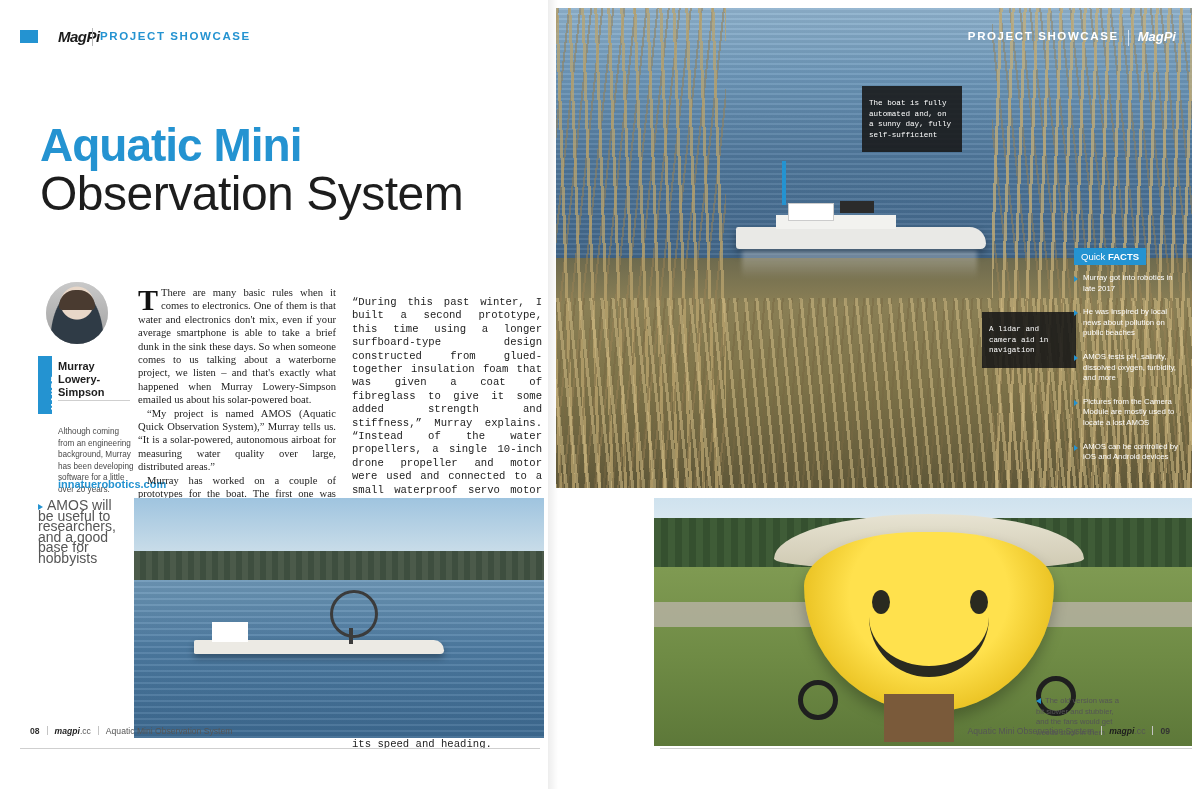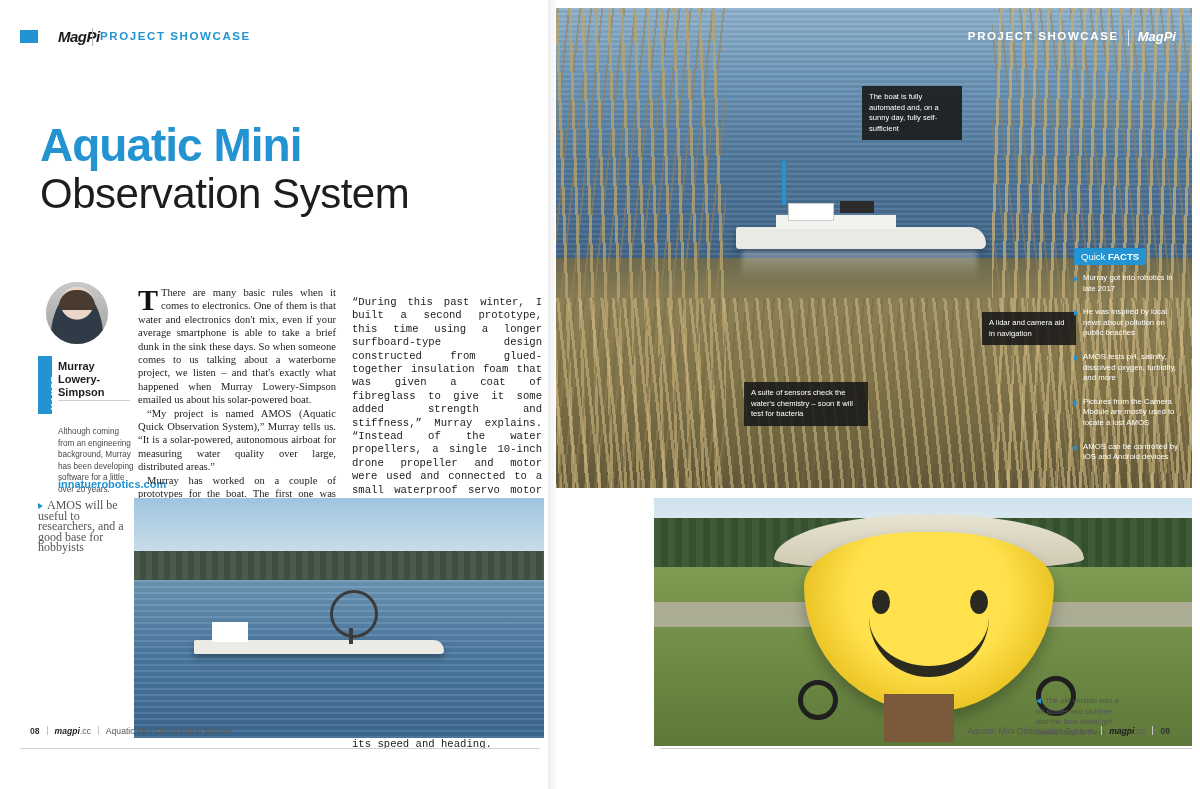--- a/index.html
+++ b/index.html
@@ -28,21 +28,21 @@
      vertical-align:top;margin-top:2px;}
   #right-header .hdr-sep-r{display:inline-block;width:1px;height:16px;background:#ffffff;opacity:.7;
      margin:2px 9px 0 9px;vertical-align:top;}
   #right-header .magpi-logo-r{display:inline-block;font-family:"Liberation Sans",sans-serif;
      font-weight:bold;font-style:italic;font-size:13px;color:#ffffff;vertical-align:top;margin-top:1px;}
 
   
   #title-block{position:absolute;left:40px;top:122px;width:500px;}
   .title-1{font-family:"Liberation Sans",sans-serif;font-weight:bold;font-size:46px;line-height:46px;
      color:#2493d1;letter-spacing:-1px;}
-  .title-2{font-family:"Liberation Sans",sans-serif;font-weight:normal;font-size:42px;line-height:52px;
+  .title-2{font-family:"Liberation Sans",sans-serif;font-weight:normal;font-size:48px;line-height:52px;
      color:#1d1d1d;letter-spacing:-0.5px;}
   #standfirst{position:absolute;left:40px;top:230px;width:500px;
      font-family:"Liberation Sans",sans-serif;font-size:12.6px;line-height:19px;color:#333;}
   #standfirst b{font-weight:bold;color:#111;}
 
   
   #maker-box{position:absolute;left:38px;top:282px;width:92px;}
   .avatar{width:62px;height:62px;border-radius:50%;margin-left:8px;overflow:hidden;position:relative;
      background:#d9d9d9;}
   .avatar .face{position:absolute;left:0;top:0;width:62px;height:62px;
@@ -70,21 +70,21 @@
      color:#1c1c1c;text-align:justify;}
   #col1{left:138px;top:286px;width:198px;}
   #col2{left:352px;top:296px;width:190px;font-family:Liberation Mono, monospace;}
   .bodycol p{margin:0 0 0 0;text-indent:9px;}
   .bodycol p.first{text-indent:0;}
   .dropcap{float:left;font-family:"Liberation Serif",serif;font-weight:bold;font-size:30px;line-height:25px;
      padding:1px 3px 0 0;color:#111;}
 
   
   #left-photo-caption{position:absolute;left:38px;top:500px;width:86px;
-     font-family:Liberation Serif, serif;font-size:12px;line-height:10.5px;color:#555;}
+     font-family:Liberation Sans, sans-serif;font-size:14px;line-height:10.5px;color:#555;}
   .tri-r{display:inline-block;width:0;height:0;border-left:5px solid #2493d1;
      border-top:3.5px solid transparent;border-bottom:3.5px solid transparent;margin-right:4px;}
   .tri-l{display:inline-block;width:0;height:0;border-right:5px solid #2493d1;
      border-top:3.5px solid transparent;border-bottom:3.5px solid transparent;margin-right:4px;}
 
   
   .photo{position:absolute;overflow:hidden;}
   
   #hero-photo{left:556px;top:8px;width:636px;height:480px;
      background:
@@ -156,21 +156,21 @@
   #kayak-photo .eye{position:absolute;width:18px;height:24px;background:#2a2a20;border-radius:50%;}
   #kayak-photo .eye.l{left:218px;top:92px;}
   #kayak-photo .eye.r{left:316px;top:92px;}
   #kayak-photo .wheel{position:absolute;width:30px;height:30px;border:5px solid #1f1f1f;border-radius:50%;}
   #kayak-photo .wheel.l{left:144px;top:182px;}
   #kayak-photo .wheel.r{left:382px;top:178px;}
   #kayak-photo .stand{position:absolute;left:230px;top:196px;width:70px;height:48px;background:#7a5a3a;}
 
   
   .callout{position:absolute;background:rgba(24,24,24,.88);color:#fff;
-     font-family:Liberation Sans, sans-serif;font-size:7.6px;line-height:10.5px;padding:6px 7px;}
+     font-family:Liberation Mono, monospace;font-size:7.6px;line-height:10.5px;padding:12px 7px;}
   #callout-1{left:862px;top:86px;width:86px;}
   #callout-2{left:982px;top:312px;width:80px;}
   #callout-3{left:744px;top:382px;width:110px;}
 
   
   #quick-facts{position:absolute;left:1074px;top:246px;width:112px;}
   .qf-head{background:#2493d1;color:#fff;font-family:"Liberation Sans",sans-serif;
      font-size:9.5px;padding:3px 7px;display:inline-block;}
   .qf-head b{font-weight:bold;}
   .qf-list{margin-top:8px;}
@@ -274,21 +274,20 @@
       <div class="refl"></div>
     </div>
   </div>
 
   <div id="right-header">
     <span class="hdr-title-r">PROJECT SHOWCASE</span><span class="hdr-sep-r"></span><span class="magpi-logo-r">MagPi</span>
   </div>
 
   <div class="callout" id="callout-1">The boat is fully automated and, on a sunny day, fully self-sufficient</div>
   <div class="callout" id="callout-2">A lidar and camera aid in navigation</div>
-  <div class="callout" id="callout-3">A suite of sensors check the water's chemistry – soon it will test for bacteria</div>
 
   <div id="quick-facts">
     <div class="qf-head">
       <span>Quick </span><b>FACTS</b>
     </div>
     <div class="qf-list">
       <div class="qf-item">Murray got into robotics in late 2017</div>
       <div class="qf-item">He was inspired by local news about pollution on public beaches</div>
       <div class="qf-item">AMOS tests pH, salinity, dissolved oxygen, turbidity, and more</div>
       <div class="qf-item">Pictures from the Camera Module are mostly used to locate a lost AMOS</div>

